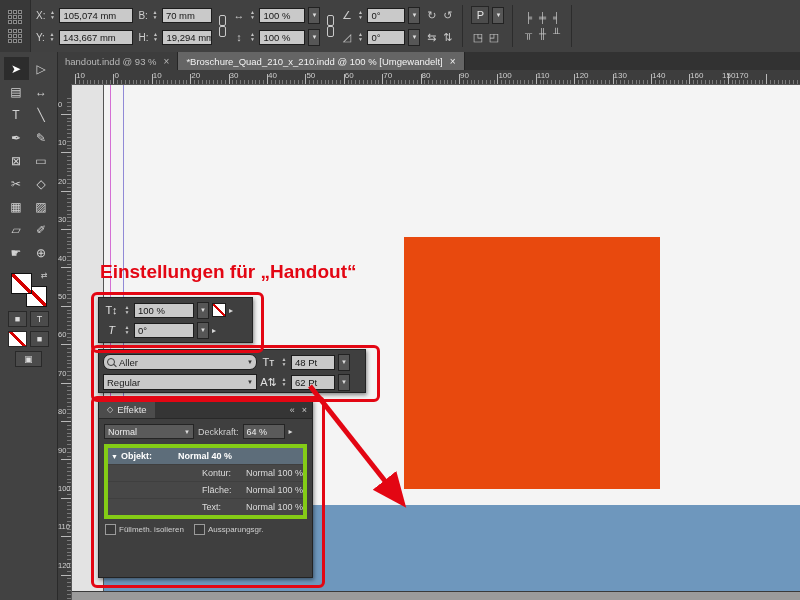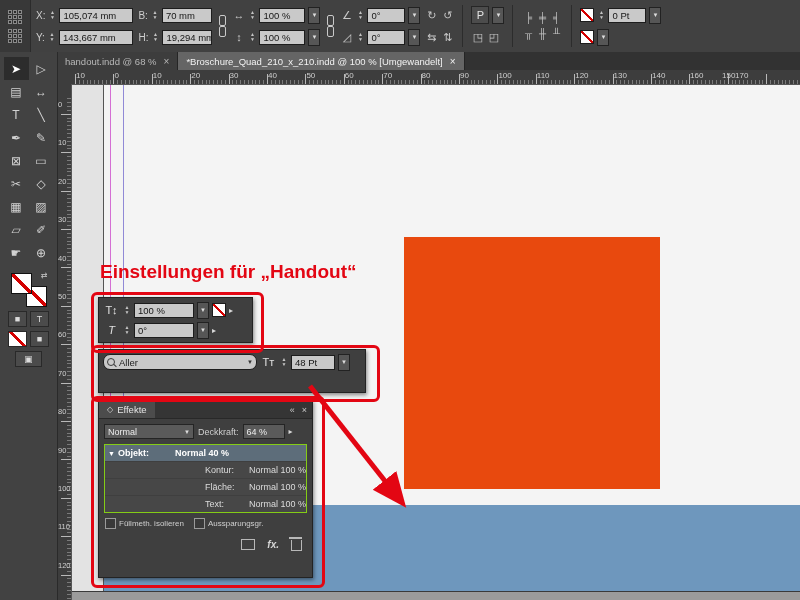--- a/index.html
+++ b/index.html
@@ -122,21 +122,21 @@
   .ehead{height:17px;background:#353535;border-bottom:1px solid #282828;display:flex;align-items:center;}
   .etab{background:#4c4c4c;height:100%;display:flex;align-items:center;padding:0 8px;gap:4px;
         font-size:9.5px;color:#e4e4e4;}
   .etab .dia{font-size:8px;color:#cfcfcf;}
   .eheadR{margin-left:auto;display:flex;gap:7px;padding-right:5px;color:#c9c9c9;font-size:9px;}
   .econtrols{display:flex;align-items:center;gap:4px;padding:5px 5px 3px;}
   .edark{background:#5a5a5a;border:1px solid #242424;color:#ededed;font-size:9px;height:13px;
          display:flex;align-items:center;padding:0 3px;}
   .eblend{width:82px;} .eop{width:34px;}
   .elabel{color:#cfcfcf;font-size:9px;}
-  .elist{margin:2px 5px 0;background:#474747;border:1px solid #84cc16;}
+  .elist{margin:2px 5px 0;background:#474747;border:4px solid #84cc16;}
   .erow{display:flex;align-items:center;height:16px;font-size:9px;color:#dcdcdc;}
   .erow + .erow{border-top:1px solid #3f3f3f;justify-content:flex-end;}
   .erow.selected{background:#5d6d7a;color:#fff;font-weight:700;}
   .erow .tri{width:13px;text-align:center;font-size:7px;}
   .erow .elb{width:57px;}
   .erow .sp26{width:26px;} .erow .elb2{width:44px;}
   .echecks{display:flex;gap:10px;padding:5px 6px 2px;font-size:8px;color:#cfcfcf;align-items:center;}
   .cbx{width:9px;height:9px;border:1px solid #9a9a9a;background:#393939;flex:none;margin-right:3px;}
   .ck{display:flex;align-items:center;}
   .efoot{display:flex;justify-content:flex-end;align-items:center;gap:12px;padding:6px 10px 0;color:#c9c9c9;}
@@ -299,41 +299,26 @@
           <span>╞</span>
           <span>╪</span>
           <span>╡</span>
           <span>╥</span>
           <span>╫</span>
           <span>╨</span>
         </div>
 
       <div class="sep"></div>
 
-      <div class="tbcol">
-        <div class="tb-row">
-          <span class="noneswatch"></span>
-          <span class="spin">
-              <i>▲</i>
-              <i>▼</i>
-            </span>
-          <span class="fld w34">0 Pt</span>
-          <span class="dd">▼</span>
-        </div>
-        <div class="tb-row">
-          <span class="noneswatch"></span>
-          <span class="dd">▼</span>
-        </div>
-      </div>
     </div>
   </div>
 
   <div class="tabbar">
     <div class="tab">
-      <span>handout.indd @ 68 %</span>
+      <span>handout.indd @ 93 %</span>
       <span class="x">×</span>
     </div>
     <div class="tab active">
       <span>*Broschure_Quad_210_x_210.indd @ 100 % [Umgewandelt]</span>
       <span class="x">×</span>
     </div>
   </div>
 
   <div class="corner"></div>
   <div class="hruler">
@@ -458,20 +443,33 @@
         <span class="caret">▼</span>
       </span>
       <span class="picon">Tᴛ</span>
       <span class="spin">
           <i>▲</i>
           <i>▼</i>
         </span>
       <span class="fld" style="width:36px;">48 Pt</span>
       <span class="dd">▼</span>
     </div>
+    <div class="prow">
+      <span class="ddl" style="width:146px;">
+        <span class="grow">Regular</span>
+        <span class="caret">▼</span>
+      </span>
+      <span class="picon">A⇅</span>
+      <span class="spin">
+          <i>▲</i>
+          <i>▼</i>
+        </span>
+      <span class="fld" style="width:36px;">62 Pt</span>
+      <span class="dd">▼</span>
+    </div>
   </div>
 
   <div class="panel panelE">
     <div class="ehead">
       <div class="etab">
         <span class="dia">◇</span>
         <span>Effekte</span>
       </div>
       <div class="eheadR">
         <span>«</span>
@@ -511,25 +509,20 @@
       </div>
     <div class="echecks">
       <span class="ck">
         <span class="cbx"></span>
         <span>Füllmeth. isolieren</span>
       </span>
       <span class="ck">
         <span class="cbx"></span>
         <span>Aussparungsgr.</span>
       </span>
-    </div>
-    <div class="efoot">
-      <span class="sqicon"></span>
-      <span class="fx">fx.</span>
-      <span class="trash"></span>
     </div>
   </div>
 
   <div class="ann-text">Einstellungen für „Handout“</div>
   <div class="hl hl1"></div>
   <div class="hl hl2"></div>
   <div class="hl hl3"></div>
   <svg class="arrowSvg" viewBox="0 0 120 136">
     <defs>
       <marker id="ah" markerWidth="8" markerHeight="8" refX="5" refY="3" orient="auto">

